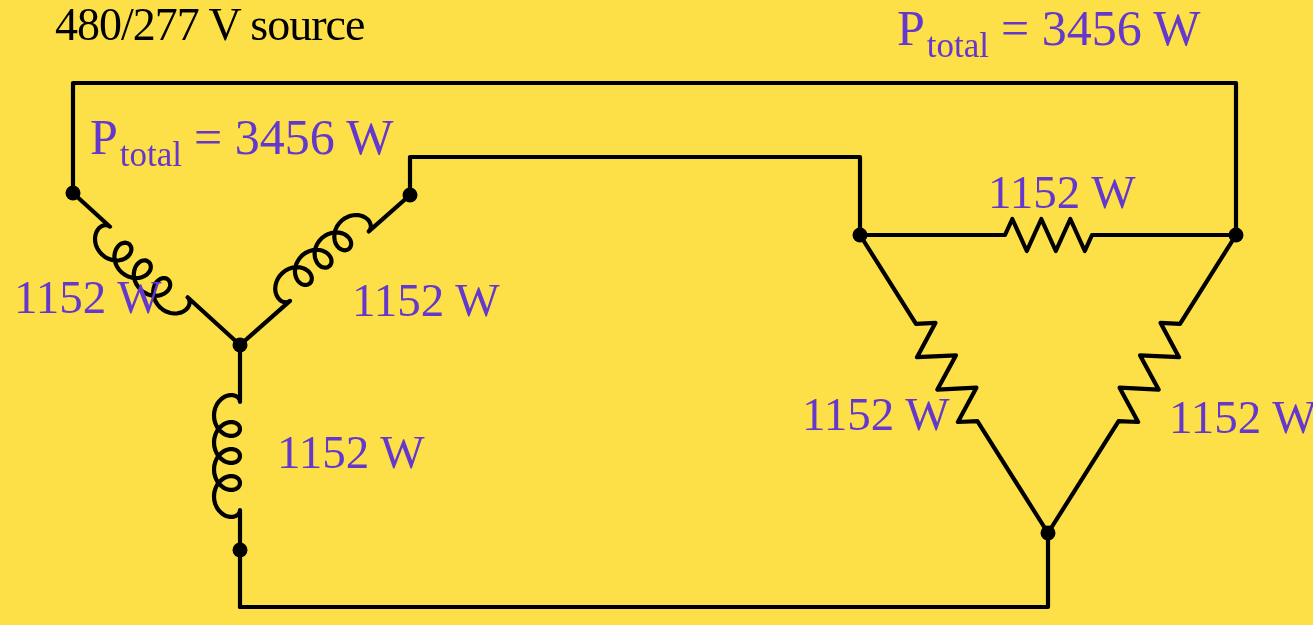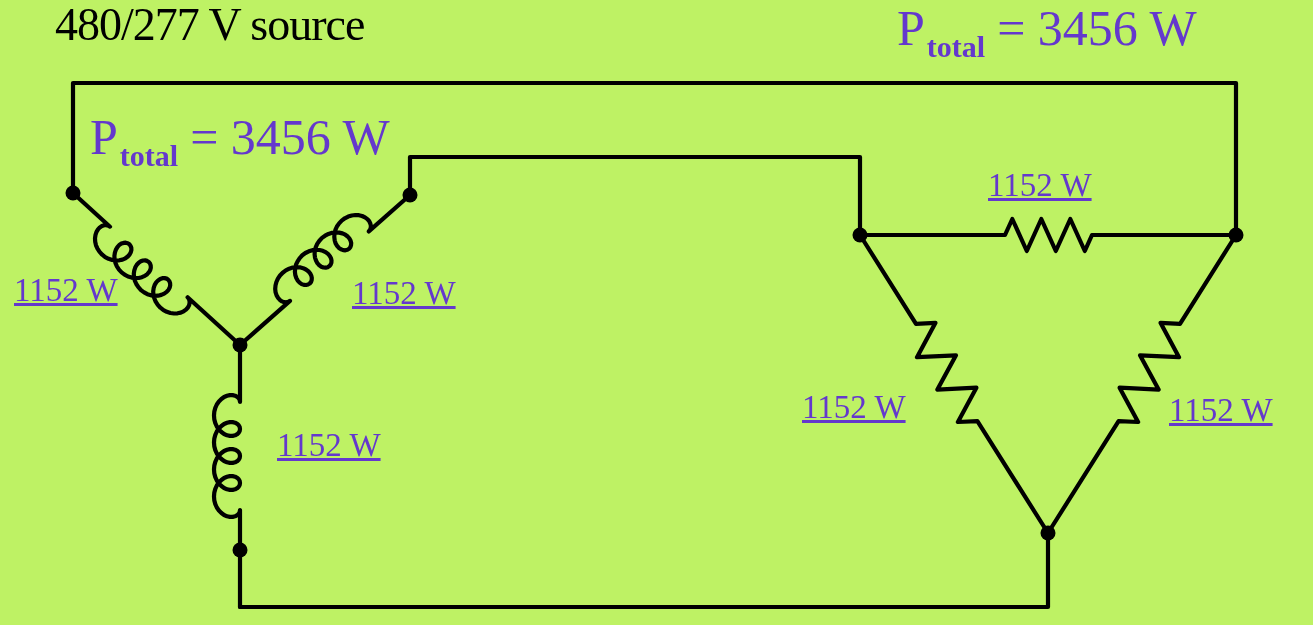--- a/index.html
+++ b/index.html
@@ -1,26 +1,26 @@
 <!DOCTYPE html>
 <html style="--accent: #6438cd;"><head>
 <meta charset="utf-8">
 <style>
   html,body{margin:0;padding:0;background:#ffffff;}
   .stage{
     position:relative;width:1313px;height:625px;overflow:hidden;
-    background:#bef264;font-family:"Liberation Serif",serif;
+    background:#fde047;font-family:"Liberation Serif",serif;
   }
   .stage svg{position:absolute;left:0;top:0;width:1313px;height:625px;}
   .lbl{position:absolute;line-height:1;white-space:nowrap;color:var(--accent,#6438cd);}
   .title{color:#000000;font-size:46px;letter-spacing:-1px;}
   .ptotal{font-size:50px;}
-  .ptotal .sub{font-size:30px;vertical-align:-12px;margin-left:2px;font-weight:bold;}
+  .ptotal .sub{font-size:35px;vertical-align:-12px;margin-left:2px;}
   .ptotal .val{margin-left:12px;font-family:Liberation Serif, serif;}
-  .watts{font-size:33px;text-decoration:underline;}
+  .watts{font-size:47px;}
 </style>
 </head>
 <body>
 
 <div class="stage">
 
   <svg id="circuit" viewBox="0 0 1313 625">
       <path fill="none" stroke="#000000" stroke-width="4.2" stroke-linecap="round" stroke-linejoin="round" d="M73,193 L73,83 L1236,83 L1236,235"></path>
       <path fill="none" stroke="#000000" stroke-width="4.2" stroke-linecap="round" stroke-linejoin="round" d="M410,195 L410,157 L860,157 L860,235"></path>
       <path fill="none" stroke="#000000" stroke-width="4.2" stroke-linecap="round" stroke-linejoin="round" d="M240,607 L1048,607 L1048,533"></path>

